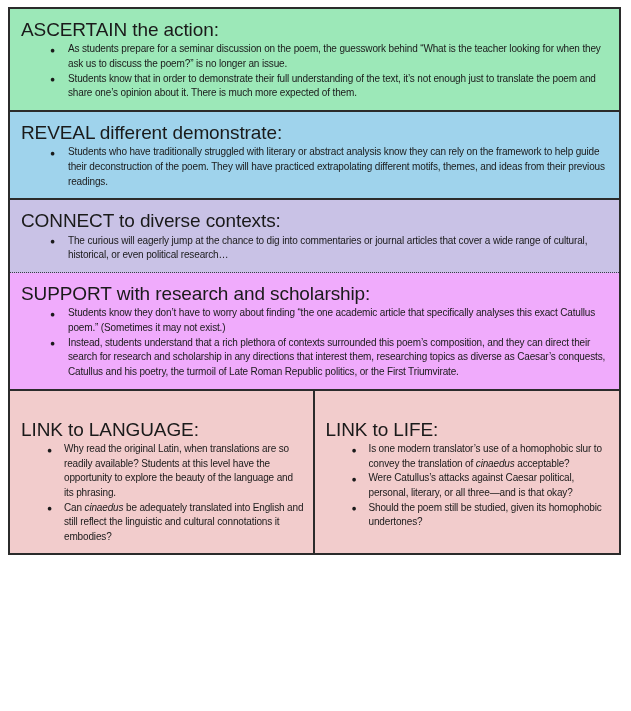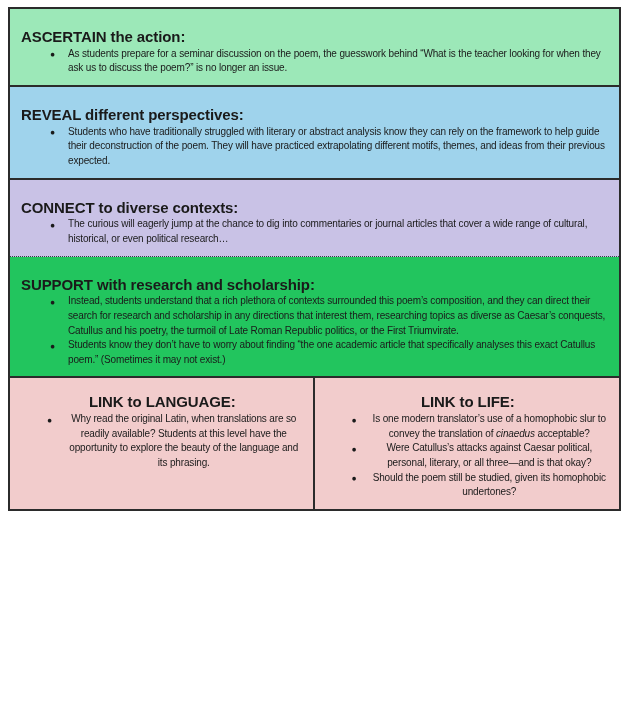--- a/index.html
+++ b/index.html
@@ -31,24 +31,24 @@
     padding: 7px 10px 9px 11px;
     border-bottom: 2px solid #2b2b2b;
   }
   .section:last-child { border-bottom: none; }
 
   .section.dotted-bottom {
     border-bottom: 1px dotted #3a3a4a;
   }
 
   .section-heading {
-    font-weight: bold;
-    font-size: 15px;
+    font-weight: normal;
+    font-size: 19px;
     line-height: 1.18;
-    margin: 12px 0 1px 0;
+    margin: 3px 0 1px 0;
     letter-spacing: -0.1px;
   }
 
   ul.bullets {
     margin: 0;
     padding: 0 0 0 29px;
     list-style: none;
   }
   ul.bullets > li {
     position: relative;
@@ -68,22 +68,21 @@
     color: #1a1a1a;
   }
 
   .split-row {
     display: flex;
     align-items: stretch;
   }
   .split-col {
     box-sizing: border-box;
     width: 50%;
-    padding: 3px 9px 9px 11px;
-    text-align: center;
+    padding: 25px 9px 9px 11px;
   }
   .split-col.left {
     border-right: 2px solid #2b2b2b;
   }
 
   .split-col ul.bullets {
     padding-left: 26px;
   }
   .split-col ul.bullets > li {
     padding-left: 17px;
@@ -100,50 +99,52 @@
 </style>
 </head>
 <body>
 
 <div id="framework-table">
 
   <div class="section sec-ascertain" style="background: rgb(156, 232, 184);">
     <div class="section-heading">ASCERTAIN the action:</div>
     <ul class="bullets">
       <li>As students prepare for a seminar discussion on the poem, the guesswork behind “What is the teacher looking for when they ask us to discuss the poem?” is no longer an issue.</li>
+      <li>Students know that in order to demonstrate their full understanding of the text, it’s not enough just to translate the poem and share one’s opinion about it. There is much more expected of them.</li>
     </ul>
   </div>
 
   <div class="section sec-reveal" style="background: rgb(159, 211, 236);">
-    <div class="section-heading">REVEAL different perspectives:</div>
+    <div class="section-heading">REVEAL different demonstrate:</div>
     <ul class="bullets">
-      <li>Students who have traditionally struggled with literary or abstract analysis know they can rely on the framework to help guide their deconstruction of the poem. They will have practiced extrapolating different motifs, themes, and ideas from their previous expected.</li>
+      <li>Students who have traditionally struggled with literary or abstract analysis know they can rely on the framework to help guide their deconstruction of the poem. They will have practiced extrapolating different motifs, themes, and ideas from their previous readings.</li>
     </ul>
   </div>
 
   <div class="section sec-connect dotted-bottom" style="background: rgb(201, 194, 230);">
     <div class="section-heading">CONNECT to diverse contexts:</div>
     <ul class="bullets">
       <li>The curious will eagerly jump at the chance to dig into commentaries or journal articles that cover a wide range of cultural, historical, or even political research…</li>
     </ul>
   </div>
 
-  <div class="section sec-support" style="background: #22c55e;">
+  <div class="section sec-support" style="background: #f0abfc;">
     <div class="section-heading">SUPPORT with research and scholarship:</div>
     <ul class="bullets">
+      <li>Students know they don’t have to worry about finding “the one academic article that specifically analyses this exact Catullus poem.” (Sometimes it may not exist.)</li>
       <li>Instead, students understand that a rich plethora of contexts surrounded this poem’s composition, and they can direct their search for research and scholarship in any directions that interest them, researching topics as diverse as Caesar’s conquests, Catullus and his poetry, the turmoil of Late Roman Republic politics, or the First Triumvirate.</li>
-      <li>Students know they don’t have to worry about finding “the one academic article that specifically analyses this exact Catullus poem.” (Sometimes it may not exist.)</li>
     </ul>
   </div>
 
   <div class="section sec-links split-row" style="padding: 0px; background: rgb(242, 204, 204);">
     <div class="split-col left">
       <div class="section-heading">LINK to LANGUAGE:</div>
       <ul class="bullets">
           <li><span>Why read the original Latin, when translations are so readily available? Students at this level have the opportunity to explore the beauty of the language and its phrasing.</span></li>
+          <li><span>Can </span><i>cinaedus</i><span> be adequately translated into English and still reflect the linguistic and cultural connotations it embodies?</span></li>
         </ul>
     </div>
     <div class="split-col right">
       <div class="section-heading">LINK to LIFE:</div>
       <ul class="bullets">
           <li><span>Is one modern translator’s use of a homophobic slur to convey the translation of </span><i>cinaedus</i><span> acceptable?</span></li>
           <li><span>Were Catullus’s attacks against Caesar political, personal, literary, or all three—and is that okay?</span></li>
           <li><span>Should the poem still be studied, given its homophobic undertones?</span></li>
         </ul>
     </div>

